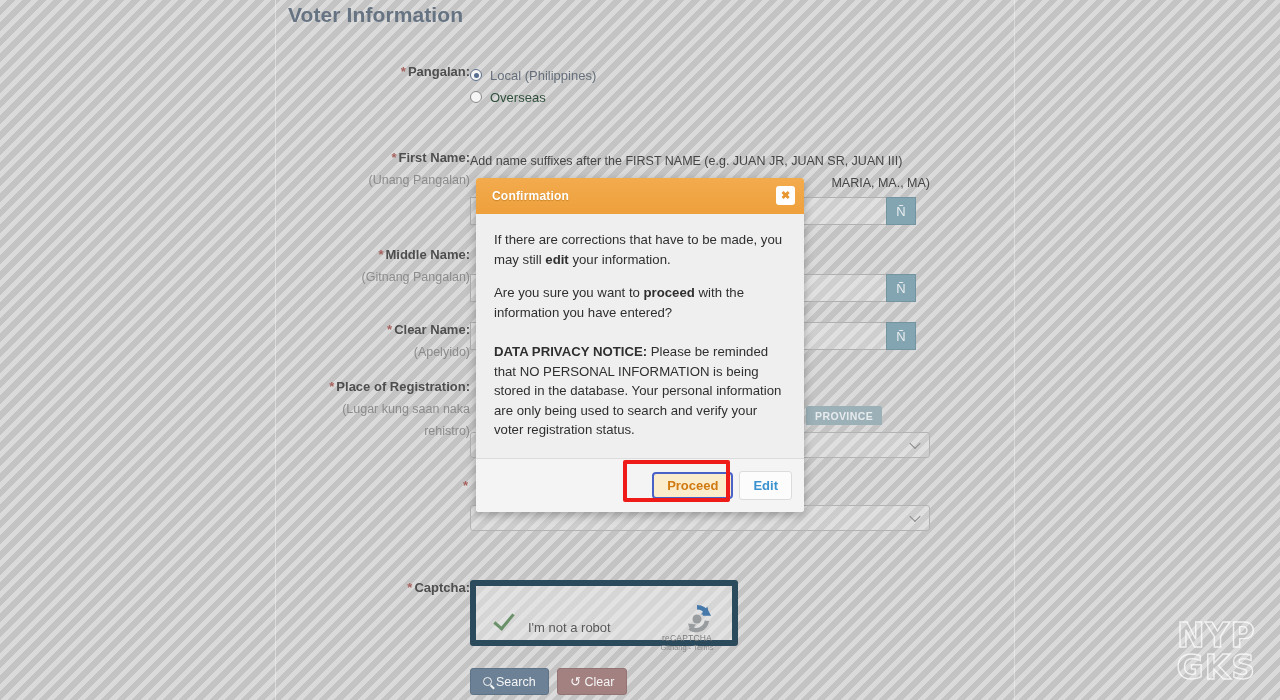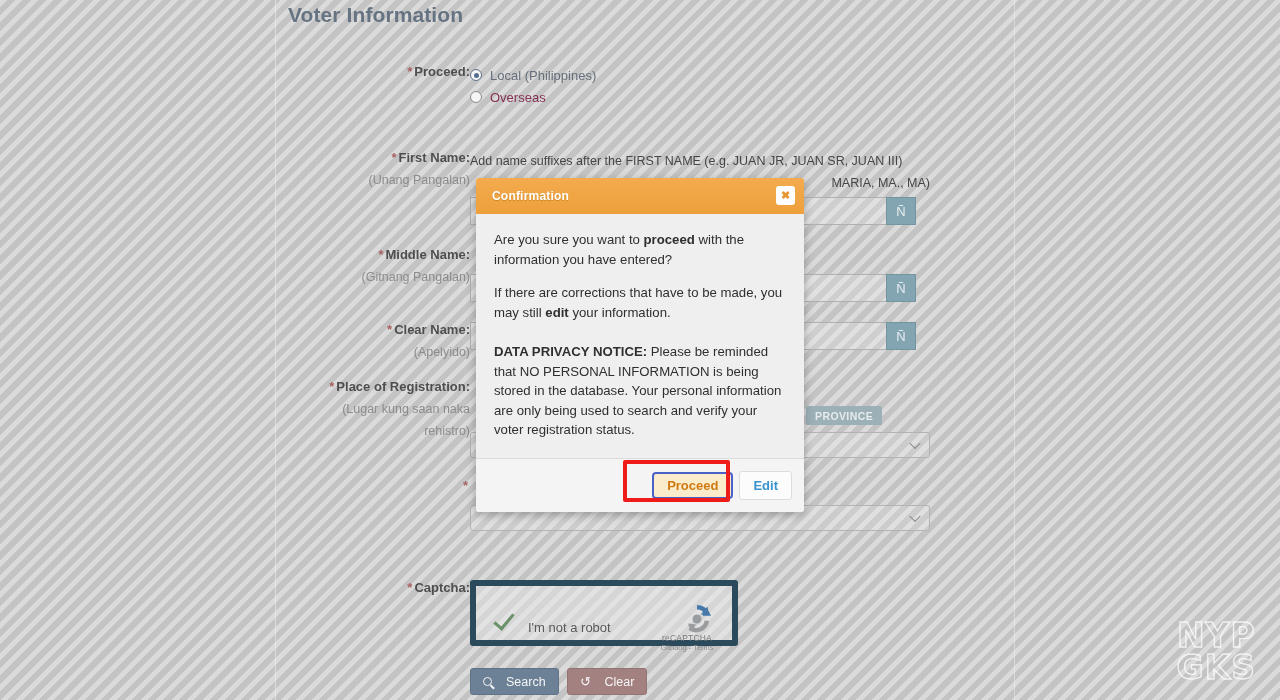--- a/index.html
+++ b/index.html
@@ -71,21 +71,21 @@
     display: inline-block; margin-right: 8px; position: relative;
     flex: none;
   }
   .radio.checked { border-color: #4a6fa5; }
   .radio.checked::after {
     content: ""; position: absolute;
     left: 2.5px; top: 2.5px; width: 5px; height: 5px;
     border-radius: 50%; background: #3f6db3;
   }
   .radio-label { font-size: 13px; color: #5b6e85; }
-  .radio-label.plain { color: #be185d; }
+  .radio-label.plain { color: #14532d; }
 
   
   .hint {
     font-size: 12.5px; color: #404040; line-height: 22px;
     white-space: nowrap;
   }
 
   
   .input-wrap { position: relative; width: 460px; height: 28px; }
   .txt-input {
@@ -168,21 +168,21 @@
   .cap-links {
     position: absolute; right: 8px; top: 57px;
     font-size: 7.5px; color: #8d8d8d;
     text-align: center; width: 74px;
   }
 
   
   .btn-row { position: absolute; left: 470px; top: 668px; display: flex; gap: 8px; }
   .btn {
     height: 27px; padding: 0 12px;
-    display: flex; align-items: center; gap: 14px;
+    display: flex; align-items: center; gap: 4px;
     border-radius: 3px; font-size: 12.5px; color: #fff;
     border: 1px solid transparent;
   }
   .btn-search { background: #5a84ad; border-color: #4f759b; }
   .btn-clear  { background: #c07a7a; border-color: #ad6c6c; }
   .ico-mag {
     width: 9px; height: 9px; border: 1.6px solid #fff;
     border-radius: 50%; position: relative; display: inline-block;
   }
   .ico-mag::after {
@@ -294,21 +294,21 @@
 <body>
 
 <div id="page-wrap">
 
   <div class="content-panel"></div>
 
   <div class="page-title">Voter Information</div>
 
   <div class="form-row" style="top:64px;">
     <div class="lbl-col">
-      <div class="lbl-main"><span class="req">*</span><span>Proceed:</span></div>
+      <div class="lbl-main"><span class="req">*</span><span>Pangalan:</span></div>
     </div>
     <div class="field-col" style="top:0;">
       <div class="radio-line">
         <span class="radio checked"></span>
         <span class="radio-label">Local (Philippines)</span>
       </div>
       <div class="radio-line">
         <span class="radio"></span>
         <span class="radio-label plain">Overseas</span>
       </div>
@@ -414,22 +414,22 @@
     </div>
   </div>
 </div>
 
 <div id="modal">
   <div class="modal-head">
     <span class="modal-title">Confirmation</span>
     <div class="modal-close">✖</div>
   </div>
   <div class="modal-body">
+    <p><span>If there are corrections that have to be made, you may still </span><b>edit</b><span> your information.</span></p>
     <p><span>Are you sure you want to </span><b>proceed</b><span> with the information you have entered?</span></p>
-    <p><span>If there are corrections that have to be made, you may still </span><b>edit</b><span> your information.</span></p>
     <p class="privacy"><b>DATA PRIVACY NOTICE:</b><span> Please be reminded that NO PERSONAL INFORMATION is being stored in the database. Your personal information are only being used to search and verify your voter registration status.</span></p>
   </div>
   <div class="modal-foot">
     <div class="btn-proceed">Proceed</div>
     <div class="btn-edit">Edit</div>
     <div class="annot-box"></div>
   </div>
 </div>
 
 <div class="watermark">

